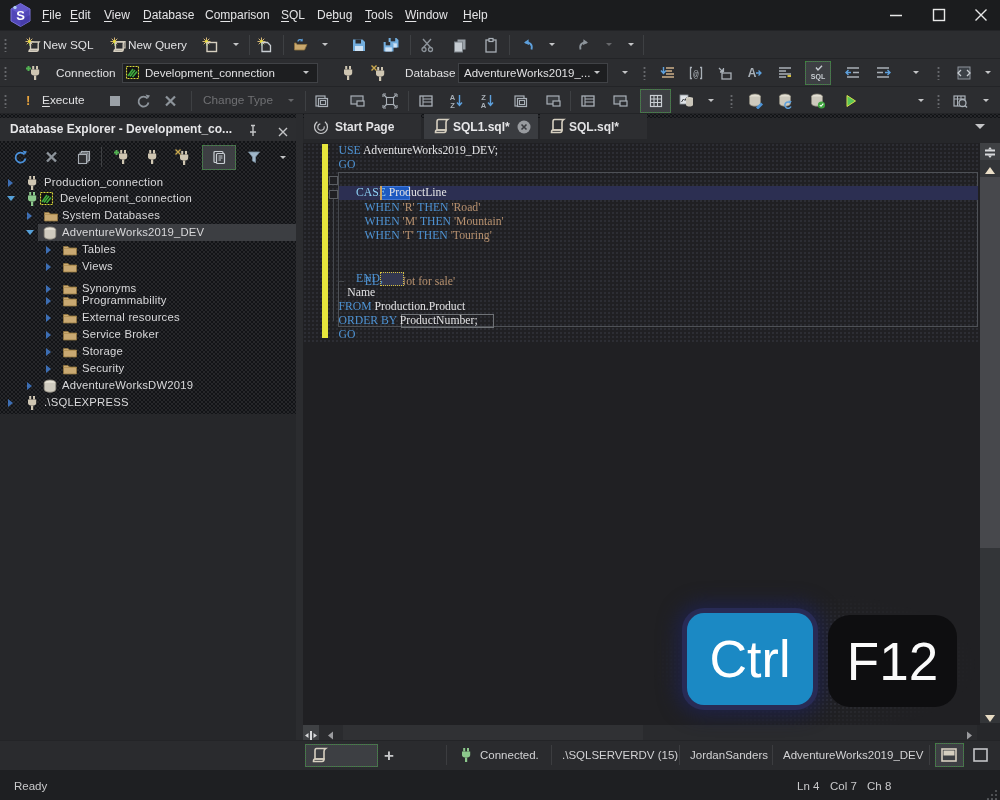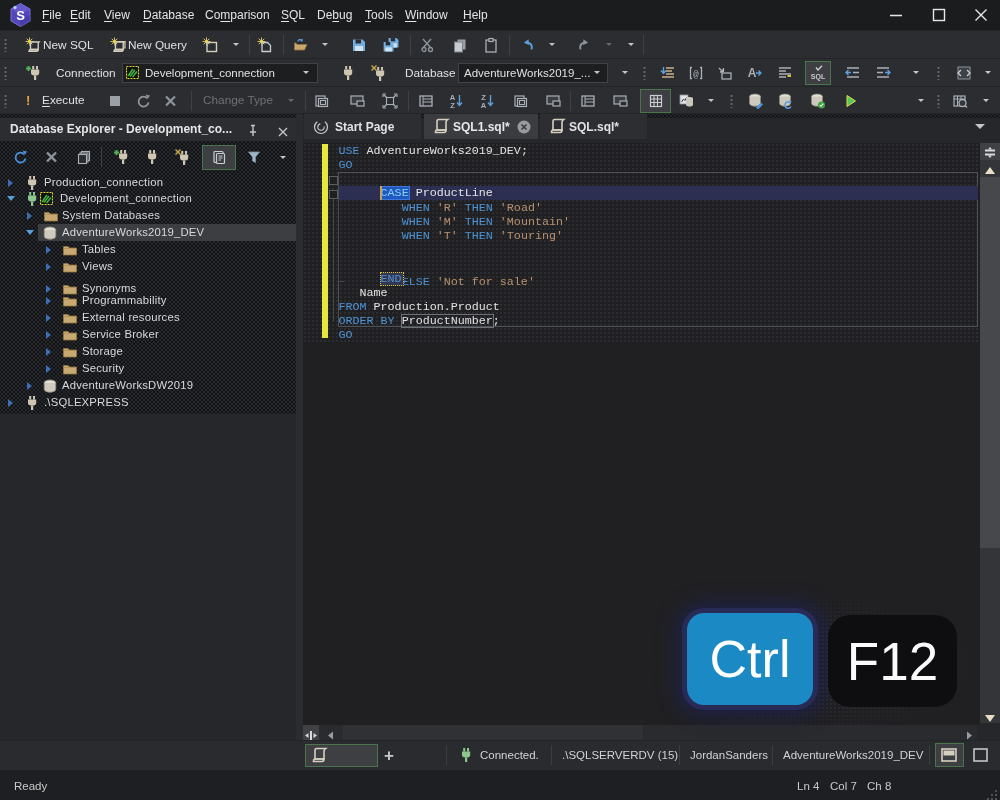--- a/index.html
+++ b/index.html
@@ -25,21 +25,21 @@
 .selbox { position:absolute; background:#3d3f43; border:1px solid #5a5d61; outline:1px dotted #3a8a3a; outline-offset:-1px; }
 .mainbg { left:0; top:114px; width:1000px; height:626px; background:#26272a; }
 .panel { left:0; top:114px; width:296px; height:626px; background:#26272a; }
 .trow { position:absolute; left:0; width:296px; height:17px; line-height:15px; white-space:nowrap; font-size:11.3px; letter-spacing:0.2px; color:#d8d8da; }
 .tarrow { position:absolute; width:0; height:0; }
 .tarrow.c { border-top:4px solid transparent; border-bottom:4px solid transparent; border-left:5px solid #3c6eb4; }
 .tarrow.e { border-left:4px solid transparent; border-right:4px solid transparent; border-top:5px solid #55a0d8; }
 .split { left:296px; top:114px; width:7px; height:626px; background:#2b2c2f; }
 .edited { left:303px; top:114px; width:697px; height:626px; background:#26272a; }
 .tab { position:absolute; top:0; height:25px; background:#2d2e31; color:#e2e2e4; font-size:12px; font-weight:bold; }
-.code { position:absolute; font-family:Liberation Mono, monospace; font-size:11.7px; line-height:14.2px; white-space:pre; letter-spacing:0; }
+.code { position:absolute; font-family:Liberation Serif, serif; font-size:11.7px; line-height:14.2px; white-space:pre; letter-spacing:0; }
 .kw { color:#4e93d4; }
 .st { color:#b7916f; }
 .id { color:#e2e2e4; }
 .cellsep { position:absolute; top:5px; width:1px; height:20px; background:#3c3d40; }
 .celltxt { position:absolute; top:50%; transform:translateY(-50%); color:#d2d2d4; font-size:11.5px; white-space:nowrap; }
 .ctrlkey { left:687px; top:613px; width:126px; height:92px; background:#1b89c4; border-radius:17px;
   box-shadow:0 0 0 5px #282b55, 0 0 18px 11px rgba(30,33,72,0.9);
   color:#fff; display:flex; align-items:center; justify-content:center; font-size:52px; }
 .f12key { left:828px; top:615px; width:129px; height:92px; background:#0e0e10; border-radius:22px;
   color:#fafafa; display:flex; align-items:center; justify-content:center; font-size:53px; }

